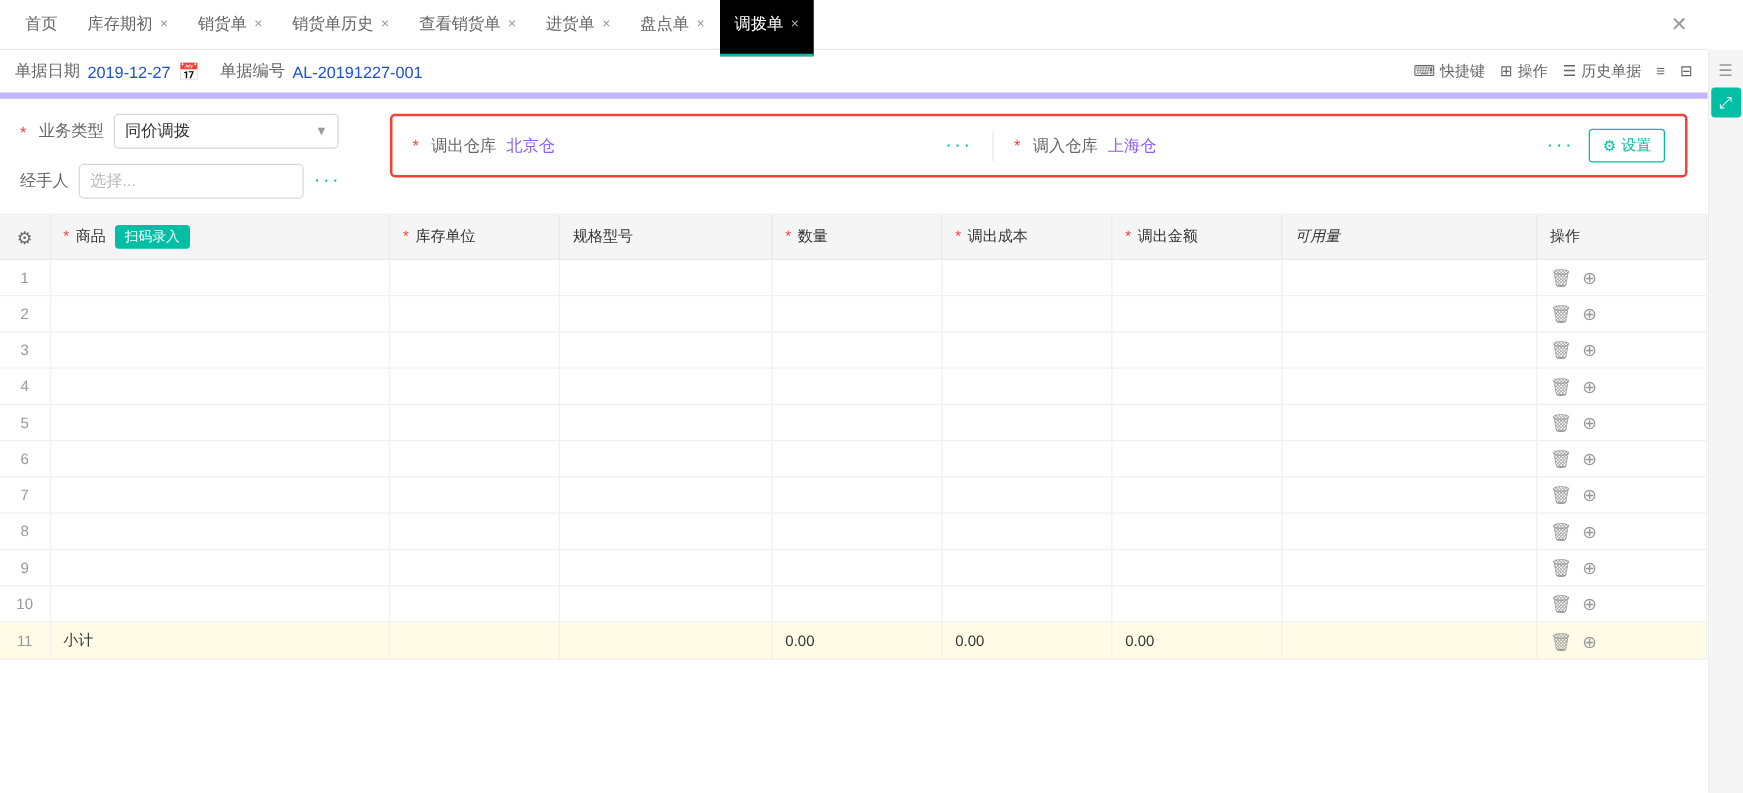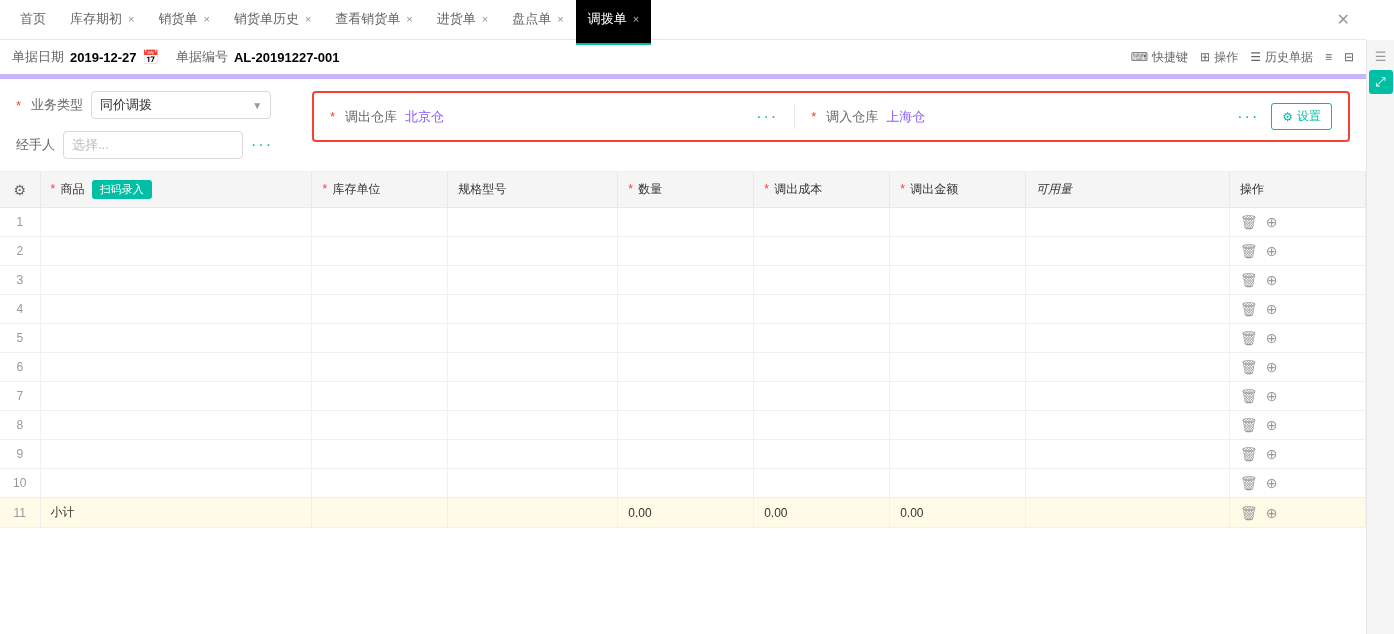--- a/index.html
+++ b/index.html
@@ -56,21 +56,21 @@
       display: flex;
       align-items: center;
       gap: 16px;
     }
     .field-group {
       display: flex;
       align-items: center;
       gap: 6px;
     }
     .field-label { color: #666; }
-    .field-value { color: #000000; font-weight: 700; }
+    .field-value { color: #1d4ed8; font-weight: 400; }
     .calendar-icon { color: #00bfa5; cursor: pointer; font-size: 14px; }
     .toolbar-right {
       margin-left: auto;
       display: flex;
       align-items: center;
       gap: 12px;
     }
     .toolbar-action {
       display: flex;
       align-items: center;

